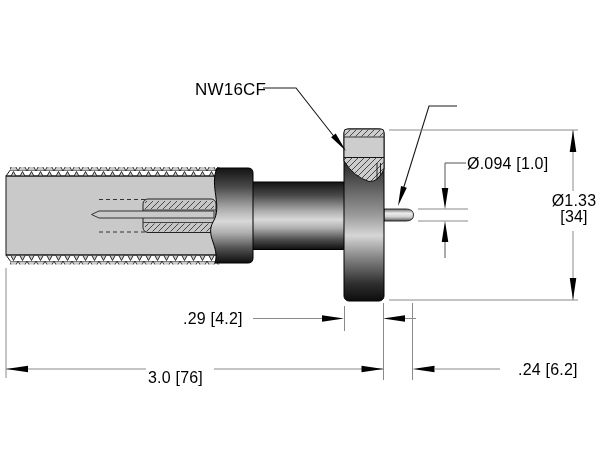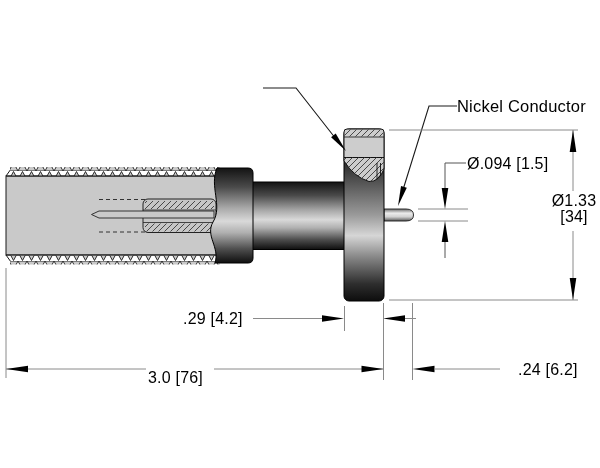--- a/index.html
+++ b/index.html
@@ -135,24 +135,24 @@
       <line x1="214" y1="369" x2="383.5" y2="369"></line>
       <polygon points="6,369 28,365.7 28,372.3" fill="#000" stroke="none"></polygon>
       <polygon points="383.5,369 361.5,365.7 361.5,372.3" fill="#000" stroke="none"></polygon>
 
       <line x1="412.5" y1="303" x2="412.5" y2="380"></line>
       <polygon points="412.5,369 434.5,365.7 434.5,372.3" fill="#000" stroke="none"></polygon>
       <line x1="434.5" y1="369" x2="500" y2="369"></line>
     </g>
   </svg>
 
+  <div class="lbl lbl-callout" style="left:195px;top:81px;">NW16CF</div>
 
-  <div class="lbl" style="left:457px;top:98px;font-size:16.5px;">Nickel Conductor</div>
 
-  <div class="lbl" style="left:467px;top:156px;">Ø.094 [1.5]</div>
+  <div class="lbl" style="left:467px;top:156px;">Ø.094 [1.0]</div>
 
   <div class="lbl lbl-stack" style="left:546px;top:193px;">
     <div>Ø1.33</div>
     <div>[34]</div>
   </div>
 
   <div class="lbl" style="left:183px;top:311px;">.29 [4.2]</div>
 
   <div class="lbl" style="left:148px;top:370px;">3.0 [76]</div>
 

